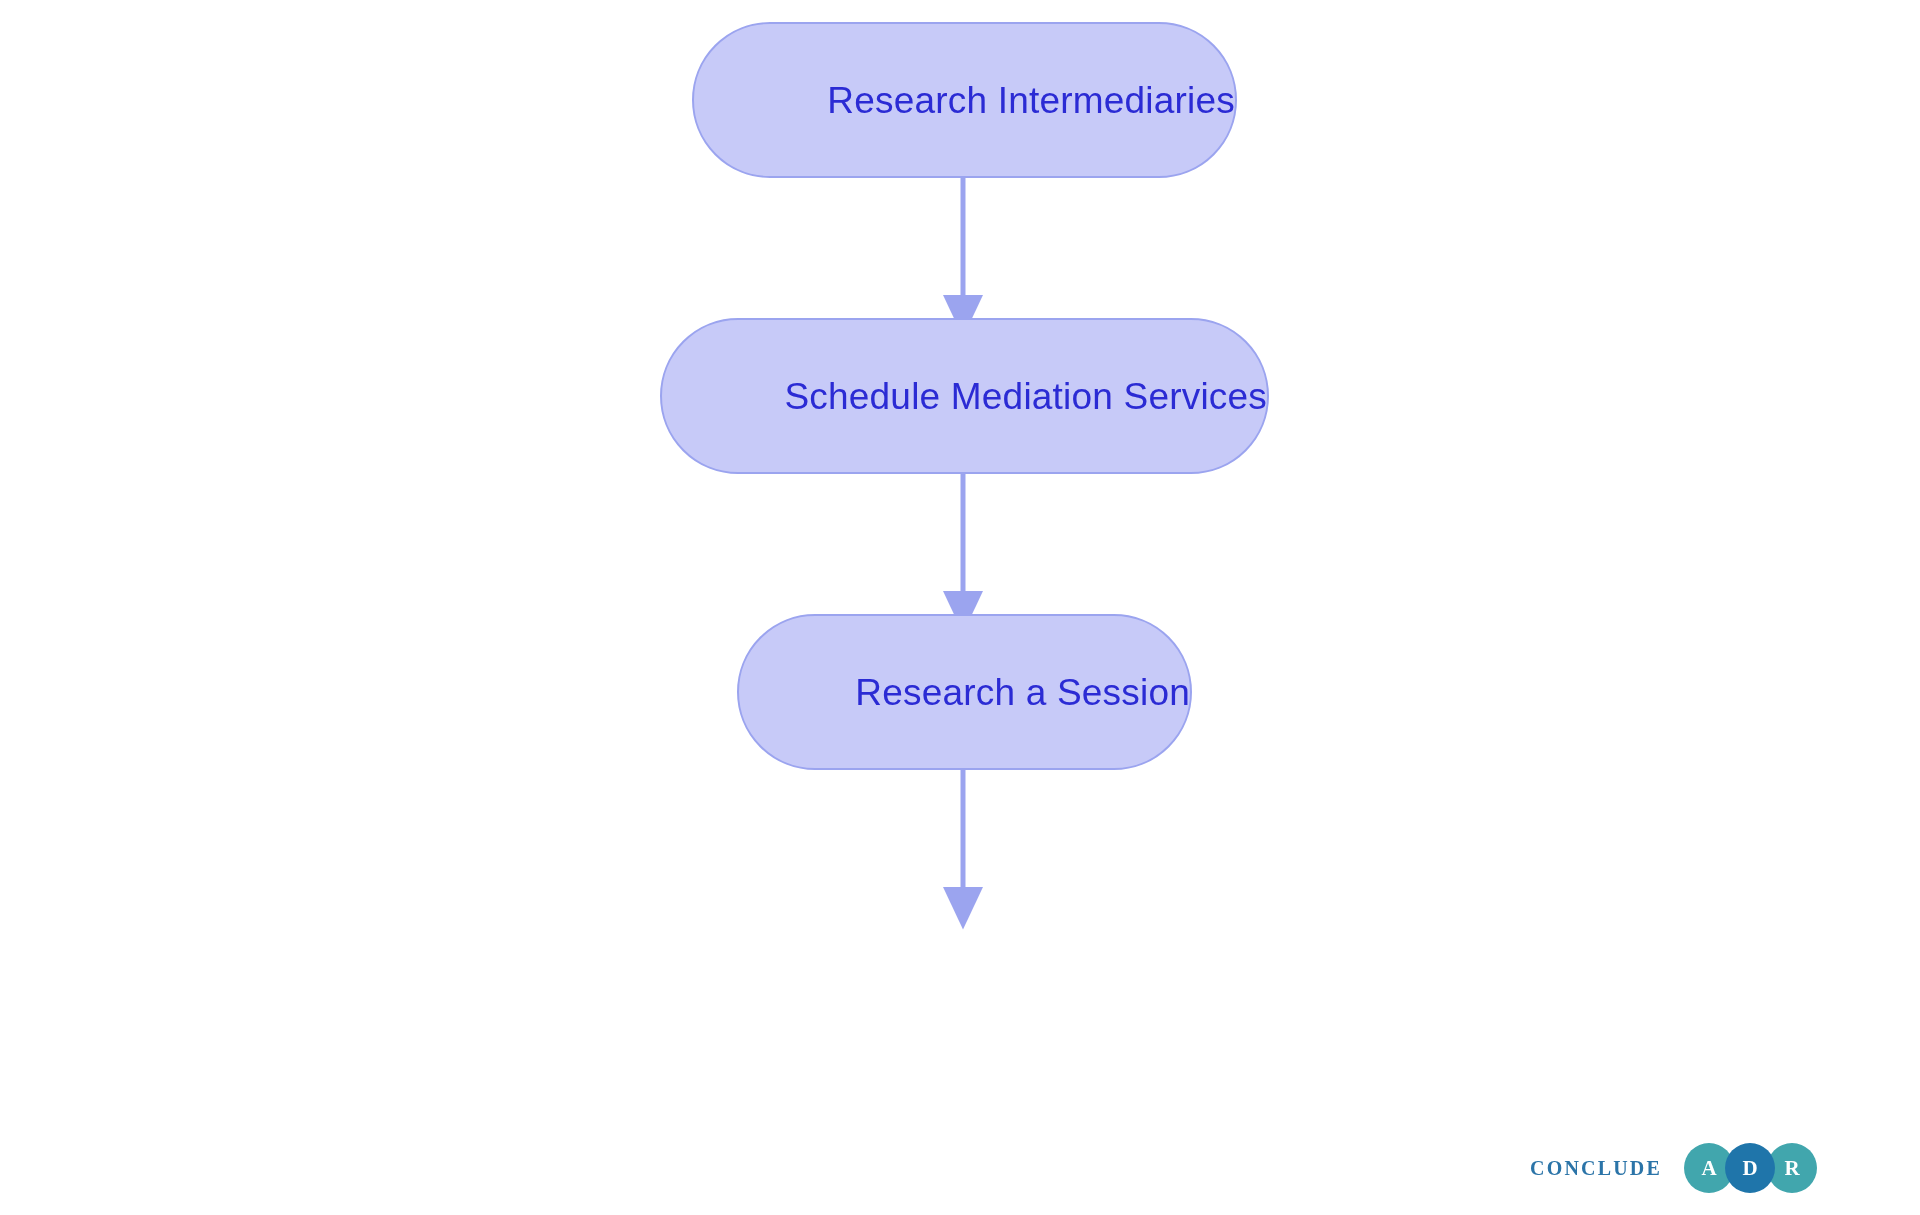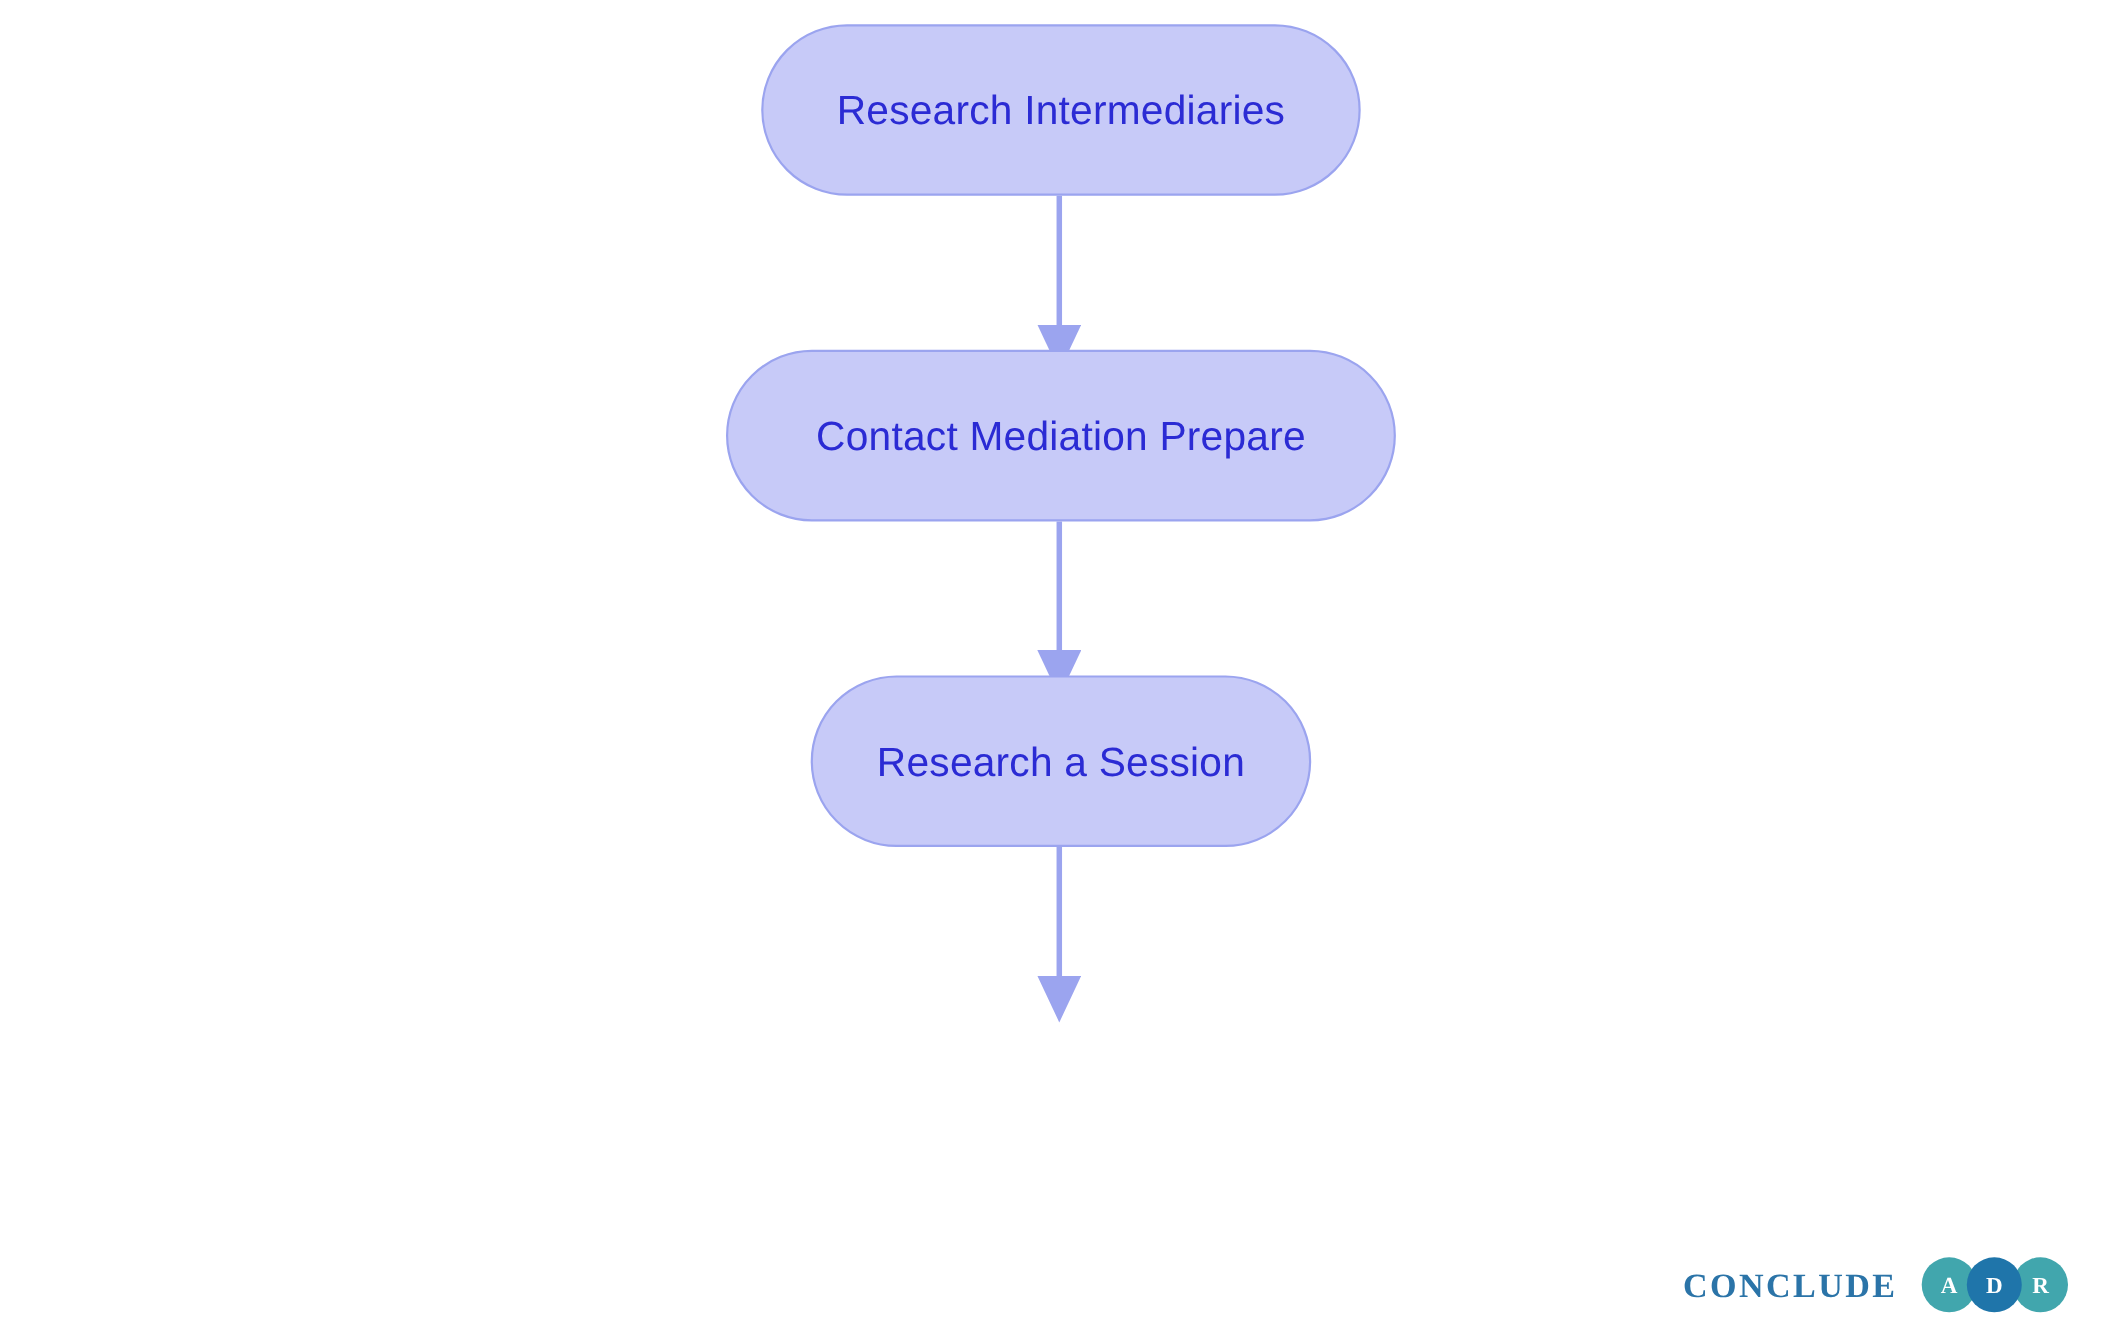--- a/index.html
+++ b/index.html
@@ -32,21 +32,21 @@
     width: 1920px;
     height: 1215px;
     overflow: visible;
   }
 
   .node-shape {
     position: absolute;
     box-sizing: border-box;
     display: flex;
     align-items: center;
-    justify-content: center;
+    justify-content: flex-end;
     background: #c7caf8;
     border: 2px solid #9ba4ef;
     border-radius: 9999px;
   }
 
   .node-label {
     color: #2b2bd4;
     font-size: 37px;
     font-weight: 400;
     letter-spacing: 0.2px;
@@ -60,21 +60,21 @@
     position: absolute;
     left: 1530px;
     top: 1138px;
     display: flex;
     align-items: center;
     height: 60px;
   }
   .brand-wordmark {
     font-family: "Liberation Serif", serif;
     font-weight: 700;
-    font-size: 31px;
+    font-size: 20px;
     letter-spacing: 2.2px;
     color: #2b74a8;
     line-height: 1;
     padding-right: 22px;
   }
   .brand-circles {
     position: relative;
     width: 133px;
     height: 50px;
   }
@@ -114,21 +114,21 @@
     <line x1="963" y1="474" x2="963" y2="596" stroke="#9ba4ef" stroke-width="5" marker-end="url(#arrowhead)"></line>
 
     <line x1="963" y1="770" x2="963" y2="892" stroke="#9ba4ef" stroke-width="5" marker-end="url(#arrowhead)"></line>
   </svg>
 
   <div class="node-shape" style="left:692px; top:22px; width:545px; height:156px;">
     <span class="node-label">Research Intermediaries</span>
   </div>
 
   <div class="node-shape" style="left:660px; top:318px; width:609px; height:156px;">
-    <span class="node-label">Contact Mediation Prepare</span>
+    <span class="node-label">Schedule Mediation Services</span>
   </div>
 
   <div class="node-shape" style="left:737px; top:614px; width:455px; height:156px;">
     <span class="node-label">Research a Session</span>
   </div>
 
 
 </div>
 
 <div id="brand-logo">

